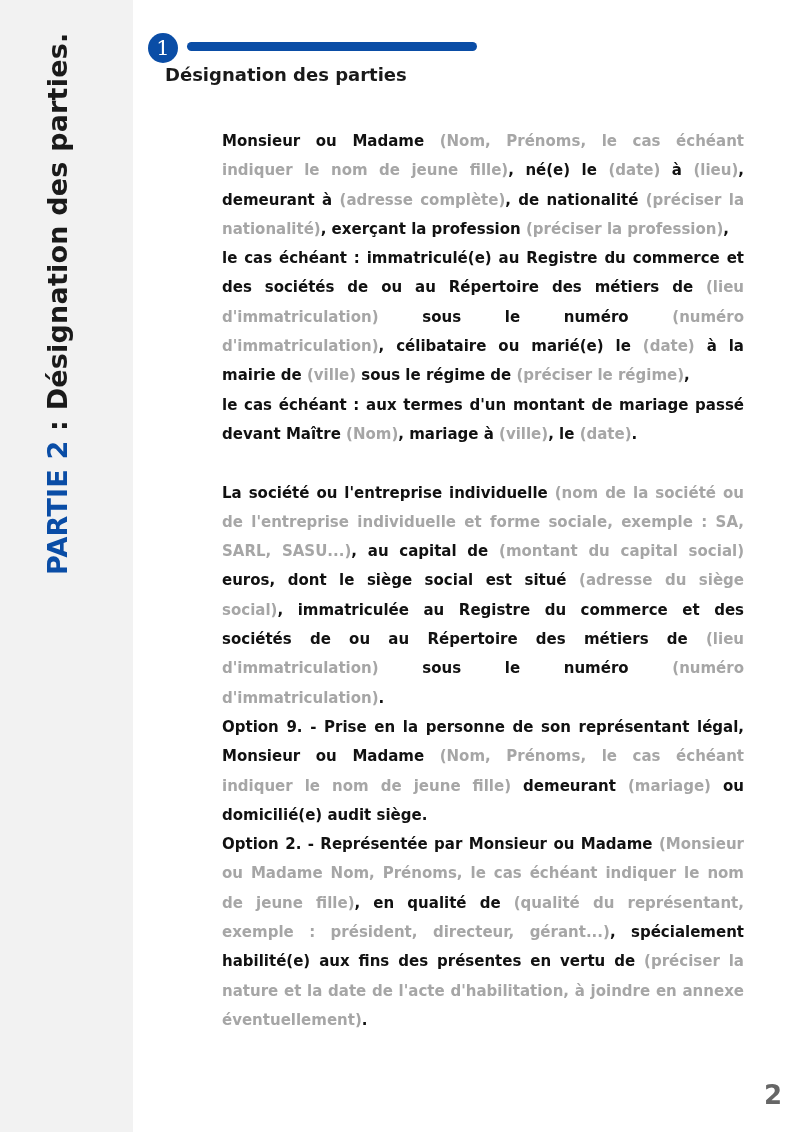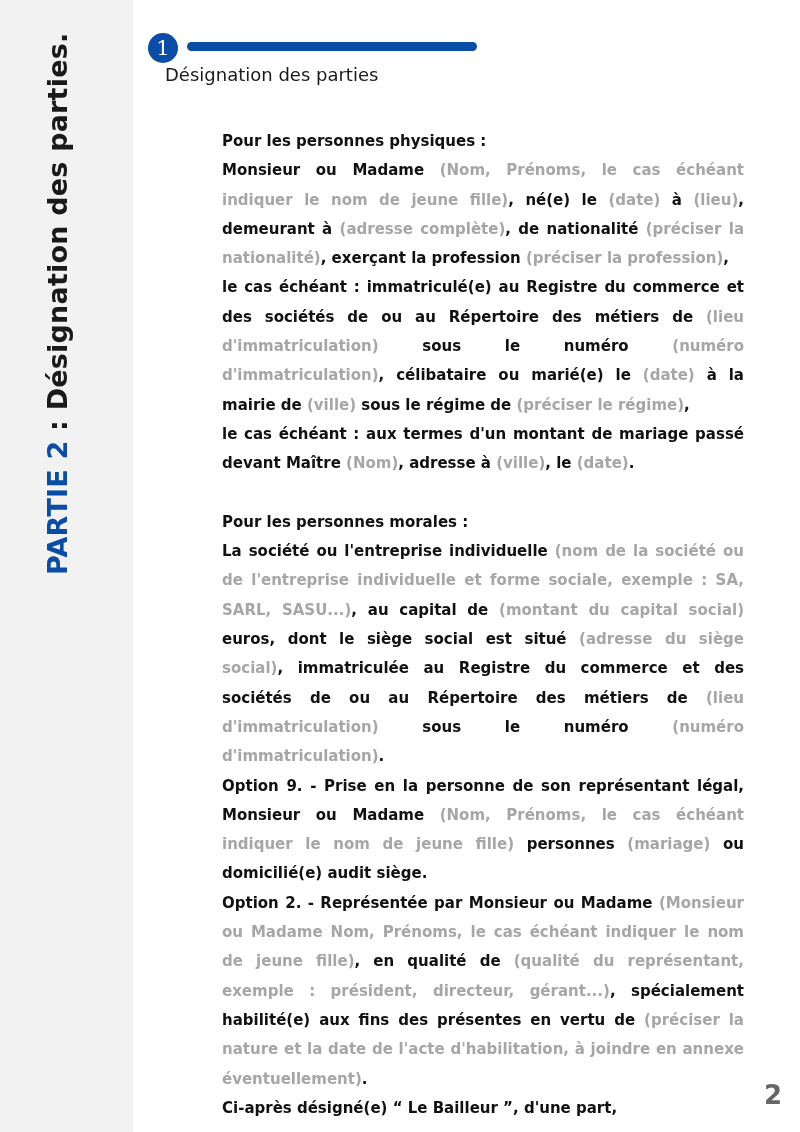--- a/index.html
+++ b/index.html
@@ -2,45 +2,42 @@
 <html><head>
 <meta charset="utf-8">
 <style>
   html, body { margin:0; padding:0; }
   body { width:800px; height:1132px; position:relative; background:#ffffff; overflow:hidden; font-family:"DejaVu Sans", sans-serif; }
   .side-band { position:absolute; left:0; top:0; width:133px; height:1132px; background:#f2f2f2; }
   .side-title { position:absolute; left:42px; top:575px; transform-origin:0 0; transform:rotate(-90deg); white-space:nowrap; font-weight:bold; font-size:27px; letter-spacing:0.2px; color:#1a1a1a; }
   .side-title .accent { color:#0a4da6; }
   .step-badge { position:absolute; left:148px; top:33px; width:30px; height:30px; border-radius:50%; background:#0a4da6; color:#ffffff; font-family:"DejaVu Serif", serif; font-size:21px; line-height:30px; text-align:center; }
   .step-line { position:absolute; left:187px; top:42px; width:290px; height:9px; border-radius:5px; background:#0a4da6; }
-  .section-title { position:absolute; left:165px; top:64px; font-weight:normal; font-size:18px; color:#1a1a1a; }
+  .section-title { position:absolute; left:165px; top:64px; font-weight:bold; font-size:18px; color:#1a1a1a; }
   .content { position:absolute; left:222px; top:127px; width:522px; font-size:15px; line-height:29.3px; color:#111111; font-weight:bold; text-align:justify; }
   .content p { margin:0; }
   .content .ph { color:#a6a6a6; font-weight:bold; }
   .spacer { height:29.3px; }
   .page-number { position:absolute; right:18px; top:1080px; font-weight:bold; font-size:26px; color:#666666; }
 </style>
 </head>
 <body>
 
 <div class="side-band"></div>
 <div class="side-title"><span class="accent">PARTIE 2</span><span> : Désignation des parties.</span></div>
 
 <div class="step-badge">1</div>
 <div class="step-line"></div>
 <div class="section-title">Désignation des parties</div>
 
 <div class="content">
-  <p>Pour les personnes physiques :</p>
   <p><span>Monsieur ou Madame </span><span class="ph">(Nom, Prénoms, le cas échéant indiquer le nom de jeune fille)</span><span>, né(e) le </span><span class="ph">(date)</span><span> à </span><span class="ph">(lieu)</span><span>, demeurant à </span><span class="ph">(adresse complète)</span><span>, de nationalité </span><span class="ph">(préciser la nationalité)</span><span>, exerçant la profession </span><span class="ph">(préciser la profession)</span><span>,</span></p>
   <p><span>le cas échéant : immatriculé(e) au Registre du commerce et des sociétés de ou au Répertoire des métiers de </span><span class="ph">(lieu d'immatriculation)</span><span> sous le numéro </span><span class="ph">(numéro d'immatriculation)</span><span>, célibataire ou marié(e) le </span><span class="ph">(date)</span><span> à la mairie de </span><span class="ph">(ville)</span><span> sous le régime de </span><span class="ph">(préciser le régime)</span><span>,</span></p>
-  <p><span>le cas échéant : aux termes d'un montant de mariage passé devant Maître </span><span class="ph">(Nom)</span><span>, adresse à </span><span class="ph">(ville)</span><span>, le </span><span class="ph">(date)</span><span>.</span></p>
+  <p><span>le cas échéant : aux termes d'un montant de mariage passé devant Maître </span><span class="ph">(Nom)</span><span>, mariage à </span><span class="ph">(ville)</span><span>, le </span><span class="ph">(date)</span><span>.</span></p>
 
   <div class="spacer"></div>
 
-  <p>Pour les personnes morales :</p>
   <p><span>La société ou l'entreprise individuelle </span><span class="ph">(nom de la société ou de l'entreprise individuelle et forme sociale, exemple : SA, SARL, SASU...)</span><span>, au capital de </span><span class="ph">(montant du capital social)</span><span> euros, dont le siège social est situé </span><span class="ph">(adresse du siège social)</span><span>, immatriculée au Registre du commerce et des sociétés de ou au Répertoire des métiers de </span><span class="ph">(lieu d'immatriculation)</span><span> sous le numéro </span><span class="ph">(numéro d'immatriculation)</span><span>.</span></p>
-  <p><span>Option 9. - Prise en la personne de son représentant légal, Monsieur ou Madame </span><span class="ph">(Nom, Prénoms, le cas échéant indiquer le nom de jeune fille)</span><span> personnes </span><span class="ph">(mariage)</span><span> ou domicilié(e) audit siège.</span></p>
+  <p><span>Option 9. - Prise en la personne de son représentant légal, Monsieur ou Madame </span><span class="ph">(Nom, Prénoms, le cas échéant indiquer le nom de jeune fille)</span><span> demeurant </span><span class="ph">(mariage)</span><span> ou domicilié(e) audit siège.</span></p>
   <p><span>Option 2. - Représentée par Monsieur ou Madame </span><span class="ph">(Monsieur ou Madame Nom, Prénoms, le cas échéant indiquer le nom de jeune fille)</span><span>, en qualité de </span><span class="ph">(qualité du représentant, exemple : président, directeur, gérant...)</span><span>, spécialement habilité(e) aux fins des présentes en vertu de </span><span class="ph">(préciser la nature et la date de l'acte d'habilitation, à joindre en annexe éventuellement)</span><span>.</span></p>
-  <p>Ci-après désigné(e) “ Le Bailleur ”,  d'une part,</p>
 </div>
 
 <div class="page-number">2</div>
 
 </body></html>

